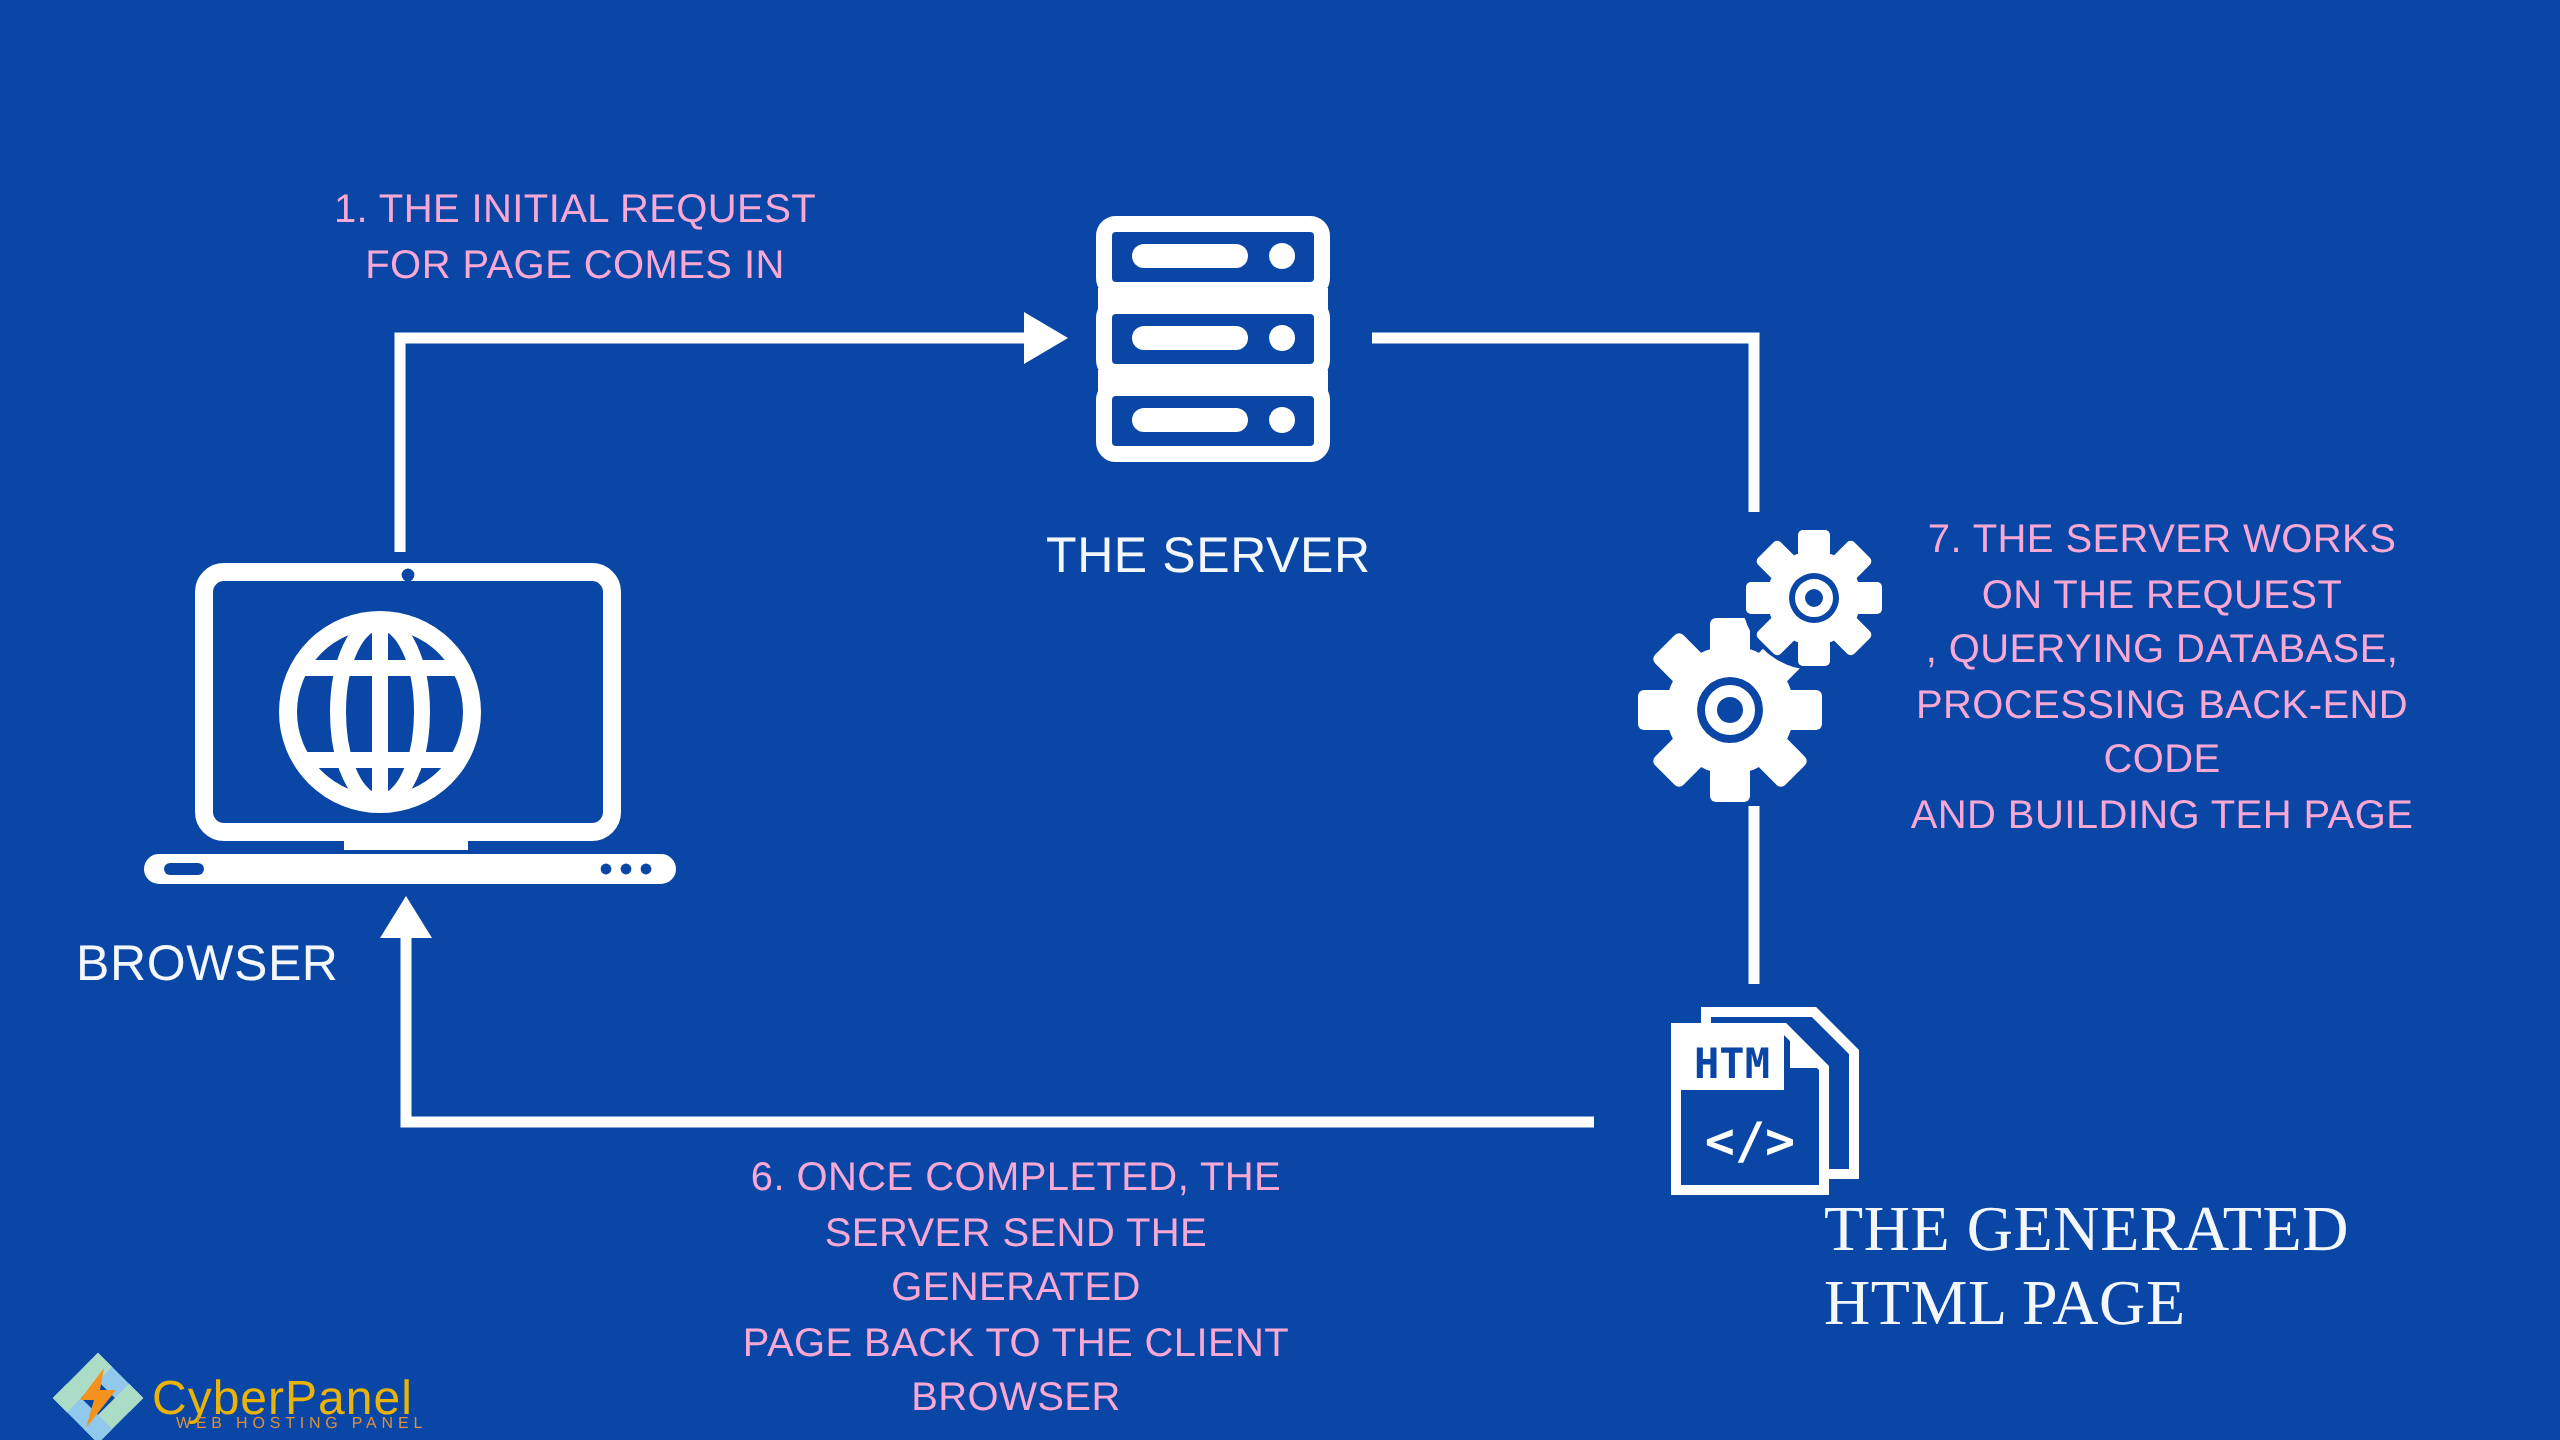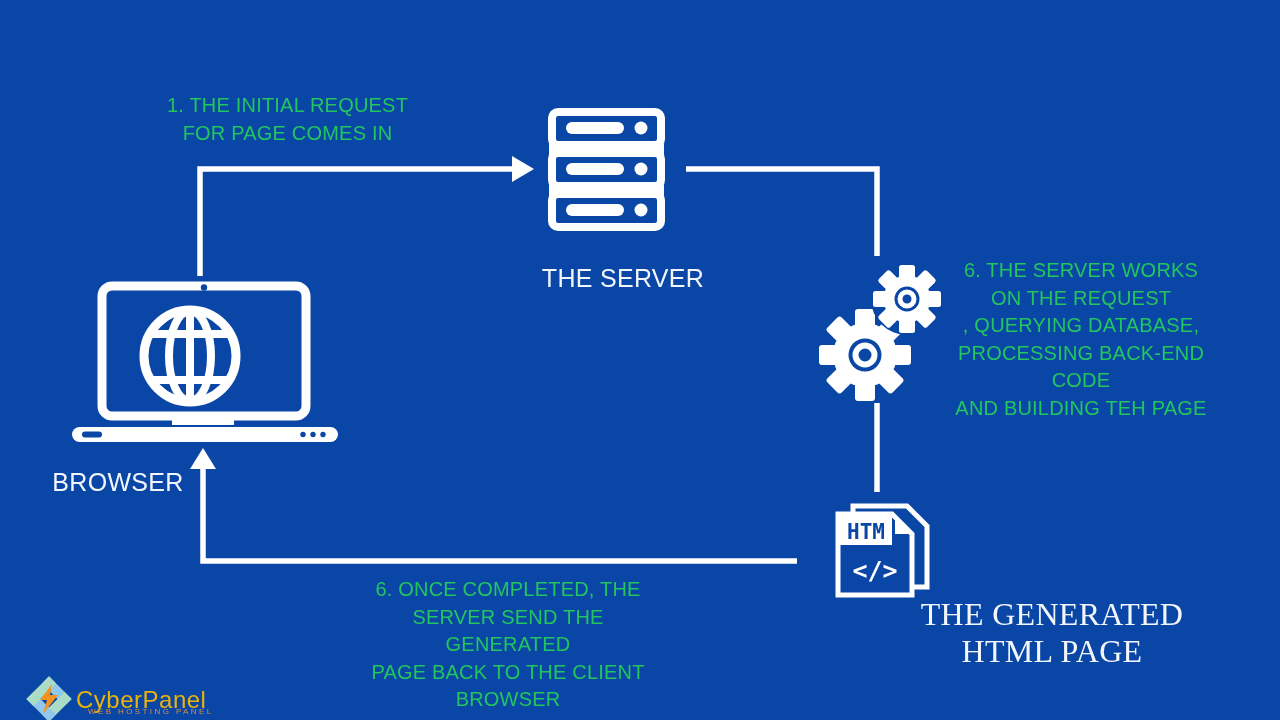--- a/index.html
+++ b/index.html
@@ -7,29 +7,28 @@
     position:relative;
     width:1280px;height:720px;
     overflow:hidden;
     font-family:"Liberation Sans", sans-serif;
     background:#0a46a6;
   }
   .txt{
     position:absolute;
     white-space:pre-line;
     text-align:center;
-    color:#22c55e;
+    color:#f9a8d4;
     font-size:20px;
     line-height:27.5px;
     letter-spacing:0.2px;
   }
   .lbl{
     position:absolute;
     white-space:pre-line;
-    text-align:center;
     color:#f3f7fc;
     font-size:25px;
     line-height:37px;
     letter-spacing:0.3px;
   }
   #step1{left:160px;top:92px;width:255px;}
   #step2{left:938px;top:257px;width:286px;}
   #step3{left:368px;top:576px;width:280px;}
   #label-server{left:523px;top:260px;width:200px;}
   #label-browser{left:38px;top:464px;width:160px;}
@@ -156,21 +155,21 @@
         <rect x="6" y="-16" width="10" height="32" fill="#aadcc6"></rect>
         <rect x="-16" y="6" width="32" height="10" fill="#90c9ec"></rect>
         <rect x="-16" y="-16" width="10" height="32" fill="#aadcc6"></rect>
       </g>
       <path d="M52 684 L40 700 L47 700 L43 714 L58 695 L50 695 Z" fill="#f5921e"></path>
     </g>
   </svg>
 
   <div class="txt" id="step1">1. THE INITIAL REQUEST
 FOR PAGE COMES IN</div>
-  <div class="txt" id="step2">6. THE SERVER WORKS
+  <div class="txt" id="step2">7. THE SERVER WORKS
 ON THE REQUEST
 , QUERYING DATABASE,
 PROCESSING BACK-END CODE
 AND BUILDING TEH PAGE</div>
   <div class="txt" id="step3">6. ONCE COMPLETED, THE
 SERVER SEND THE GENERATED
 PAGE BACK TO THE CLIENT
 BROWSER</div>
 
   <div class="lbl" id="label-server">THE SERVER</div>

